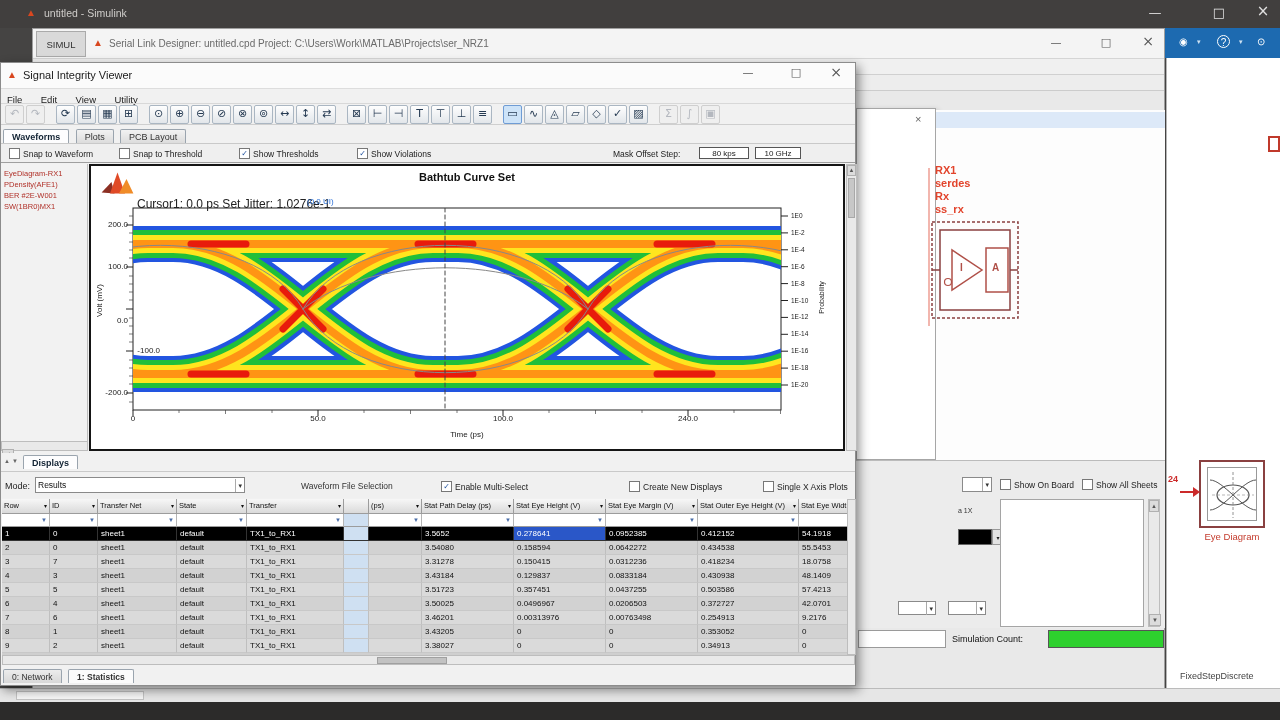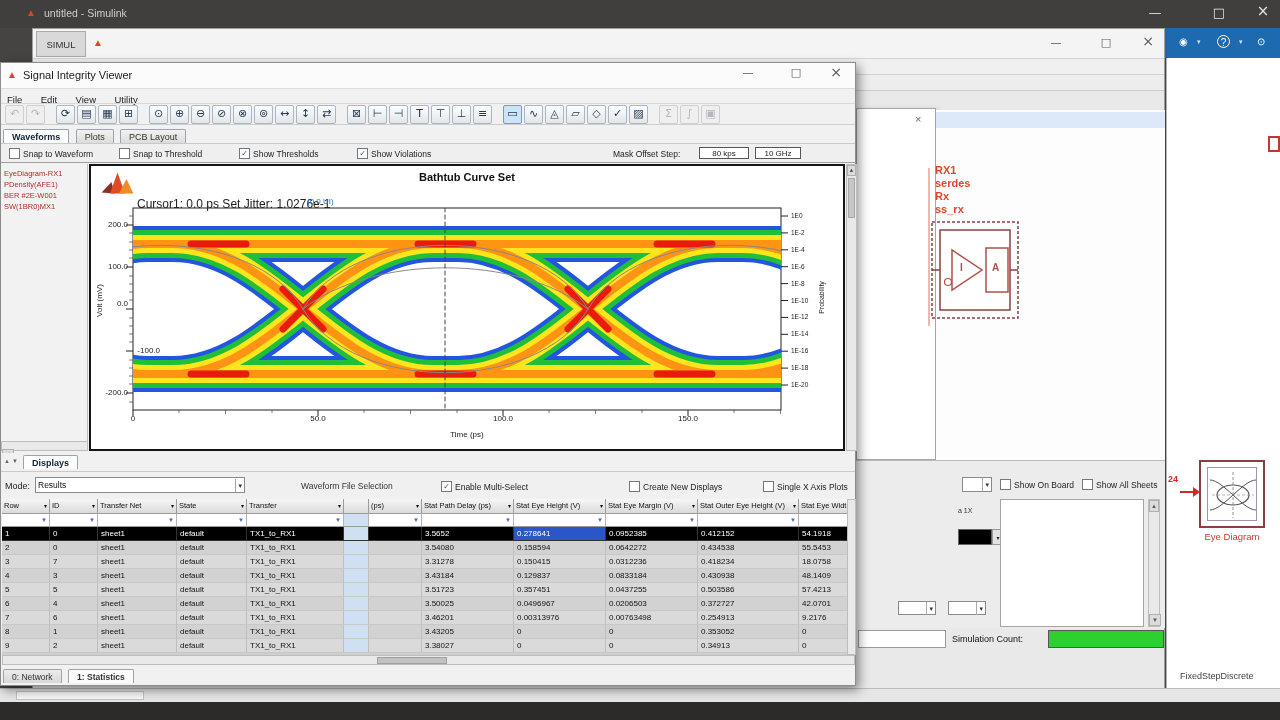--- a/index.html
+++ b/index.html
@@ -62,20 +62,21 @@
     <span class="abs txt" style="left:44px;top:7px;font-size:10.5px;color:#cfcdca">untitled - Simulink</span>
     <span class="abs wc" style="left:1142px;top:6px">—</span>
     <span class="abs wc" style="left:1206px;top:6px">□</span>
     <span class="abs wc" style="left:1250px;top:4px;font-size:15px">×</span>
   </div>
 
   <div class="abs" style="left:32px;top:28px;width:1133px;height:662px;background:#e9e9e9;border:1px solid #9f9f9f"></div>
   <div class="abs" style="left:33px;top:29px;width:1131px;height:30px;background:#f4f4f4;border-bottom:1px solid #d5d5d5">
     <span class="abs" style="left:3px;top:2px;width:50px;height:26px;background:#d9d9d9;border:1px solid #aaa;font-size:9.5px;line-height:26px;text-align:center;color:#333;overflow:hidden">SIMUL</span>
     <span class="abs mlogo" style="left:60px;top:9px">▲</span>
+    <span class="abs txt" style="left:76px;top:9px;font-size:10px;color:#6a6a6a">Serial Link Designer: untitled.cpd Project: C:\Users\Work\MATLAB\Projects\ser_NRZ1</span>
     <span class="abs wc2" style="left:1012px;top:8px">—</span>
     <span class="abs wc2" style="left:1062px;top:8px">□</span>
     <span class="abs wc2" style="left:1104px;top:6px;font-size:14px">×</span>
   </div>
   <div class="abs" style="left:33px;top:59px;width:1131px;height:16px;background:#f0f0f0;border-bottom:1px solid #d0d0d0"></div>
   <div class="abs" style="left:33px;top:75px;width:1131px;height:16px;background:#ededed;border-bottom:1px solid #cccccc"></div>
 
   <div class="abs" style="left:1165px;top:28px;width:115px;height:30px;background:#1d6ab0">
     <span class="abs" style="left:14px;top:8px;color:#fff;font-size:10px">◉</span>
     <span class="abs" style="left:32px;top:10px;color:#cfe2f2;font-size:7px">▾</span>
@@ -265,27 +266,27 @@
 
       <span class="abs txt" style="left:0;top:5px;width:752px;text-align:center;font-size:11px;font-weight:bold;color:#111">Bathtub Curve Set</span>
       <span class="abs txt" style="left:46px;top:31px;font-size:12px;color:#222">Cursor1: 0.0 ps   Set Jitter: 1.0276e-1</span>
       <span class="abs txt" style="left:216px;top:31px;font-size:8px;color:#2a6fd6">(0.0 UI)</span>
       <span class="abs txt" style="left:-8px;top:130px;font-size:8px;color:#222;transform:rotate(-90deg)">Volt (mV)</span>
       <span class="abs txt" style="left:0;top:264px;width:752px;text-align:center;font-size:8px;color:#222">Time (ps)</span>
       <span class="abs txt" style="left:714px;top:128px;font-size:7px;color:#222;transform:rotate(-90deg)">Probability</span>
       <div id="tick-overlay" class="abs" style="left:0;top:0;width:752px;height:283px">
           <span class="ticklab txt" style="left: 0px; top: 54px; width: 37px; text-align: right;">200.0</span>
           <span class="ticklab txt" style="left: 0px; top: 96px; width: 37px; text-align: right;">100.0</span>
-          <span class="ticklab txt" style="left: 0px; top: 133px; width: 37px; text-align: right;">0.0</span>
+          <span class="ticklab txt" style="left: 0px; top: 150px; width: 37px; text-align: right;">0.0</span>
           <span class="ticklab txt" style="left: 0px; top: 180px; width: 37px; text-align: right; margin-left: 32px;">-100.0</span>
           <span class="ticklab txt" style="left: 0px; top: 222px; width: 37px; text-align: right;">-200.0</span>
           <span class="ticklab txt" style="left: 22px; top: 248px; width: 40px; text-align: center;">0</span>
           <span class="ticklab txt" style="left: 207px; top: 248px; width: 40px; text-align: center;">50.0</span>
           <span class="ticklab txt" style="left: 392px; top: 248px; width: 40px; text-align: center;">100.0</span>
-          <span class="ticklab txt" style="left: 577px; top: 248px; width: 40px; text-align: center;">150.0</span>
+          <span class="ticklab txt" style="left: 577px; top: 248px; width: 40px; text-align: center;">240.0</span>
           <span class="berlab txt" style="left: 700px; top: 46px;">1E0</span>
           <span class="berlab txt" style="left: 700px; top: 62.9px;">1E-2</span>
           <span class="berlab txt" style="left: 700px; top: 79.8px;">1E-4</span>
           <span class="berlab txt" style="left: 700px; top: 96.7px;">1E-6</span>
           <span class="berlab txt" style="left: 700px; top: 113.6px;">1E-8</span>
           <span class="berlab txt" style="left: 700px; top: 130.5px;">1E-10</span>
           <span class="berlab txt" style="left: 700px; top: 147.4px;">1E-12</span>
           <span class="berlab txt" style="left: 700px; top: 164.3px;">1E-14</span>
           <span class="berlab txt" style="left: 700px; top: 181.2px;">1E-16</span>
           <span class="berlab txt" style="left: 700px; top: 198.1px;">1E-18</span>

